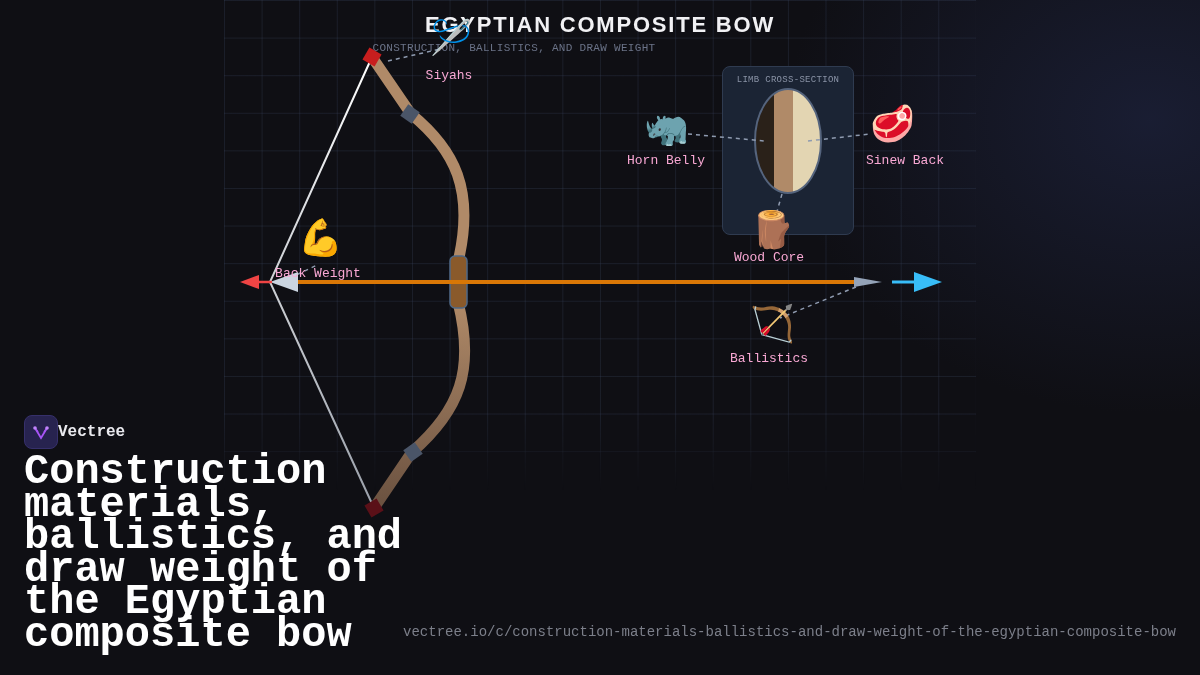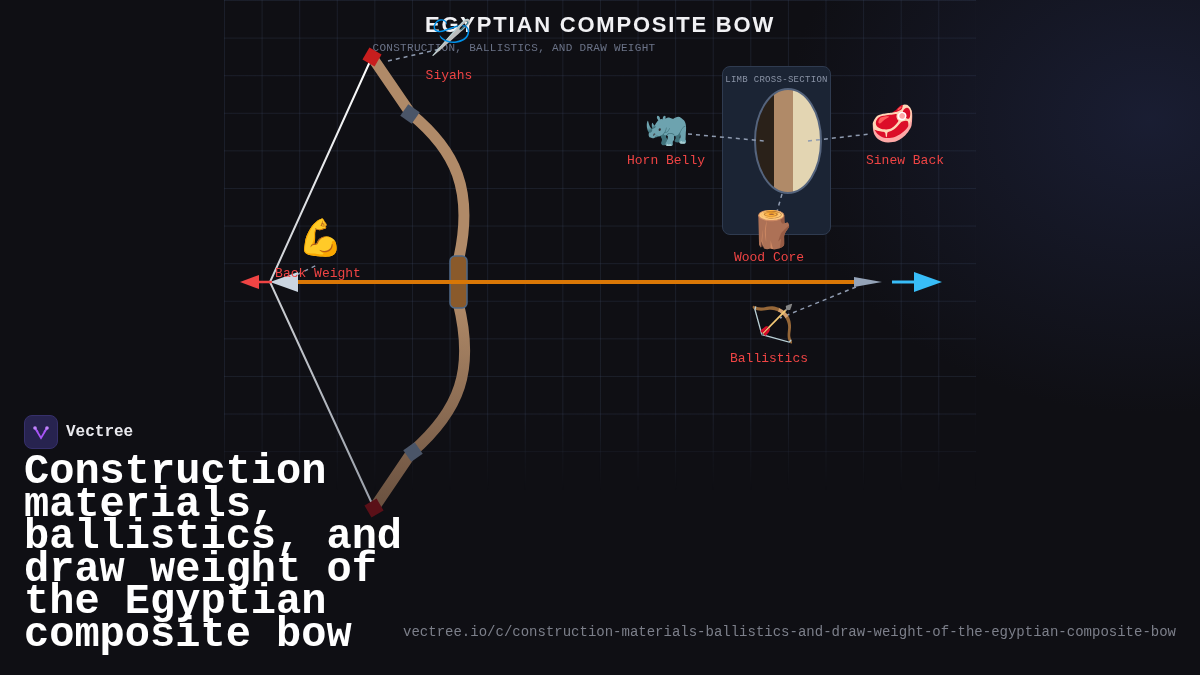--- a/index.html
+++ b/index.html
@@ -31,34 +31,34 @@
     .subtitle {
       position: absolute; top: 42px; left: 0; width: 1028px; text-align: center;
       font-size: 11px; color: #6b7388; letter-spacing: 0.3px;
     }
     svg.diagram { position: absolute; left: 0; top: 0; }
     .emoji {
       position: absolute; font-size: 36px; line-height: 1;
       font-family: "DejaVu Sans", sans-serif;
     }
     .label {
-      position: absolute; font-size: 13px; color: #ef4444; white-space: nowrap;
+      position: absolute; font-size: 13px; color: #f9a8d4; white-space: nowrap;
       transform: translateX(-50%);
     }
     .card {
-      position: absolute; left: 722px; top: 66px; width: 109px; height: 169px;
+      position: absolute; left: 722px; top: 66px; width: 132px; height: 169px;
       background: #1b2434; border: 1.5px solid #2f3b50; border-radius: 8px;
       box-sizing: border-box;
     }
     .card-title {
       position: absolute; top: 8px; left: 0; width: 100%; text-align: center;
       font-size: 9px; color: #8a93a6; letter-spacing: 0.3px;
     }
     .brand {
-      position: absolute; left: 24px; top: 415px; display: flex; align-items: center; gap: 8px;
+      position: absolute; left: 24px; top: 415px; display: flex; align-items: center; 
     }
     .logo {
       width: 34px; height: 34px; border-radius: 8px;
       background: #27234f; border: 1px solid #36306b; box-sizing: border-box;
       display: flex; align-items: center; justify-content: center;
     }
     .brand-name { font-size: 16px; font-weight: bold; color: #e9e9ee; }
     .headline {
       position: absolute; left: 24px; top: 456px; width: 380px;
       font-size: 42px; font-weight: bold; line-height: 32.5px; color: #ffffff;

